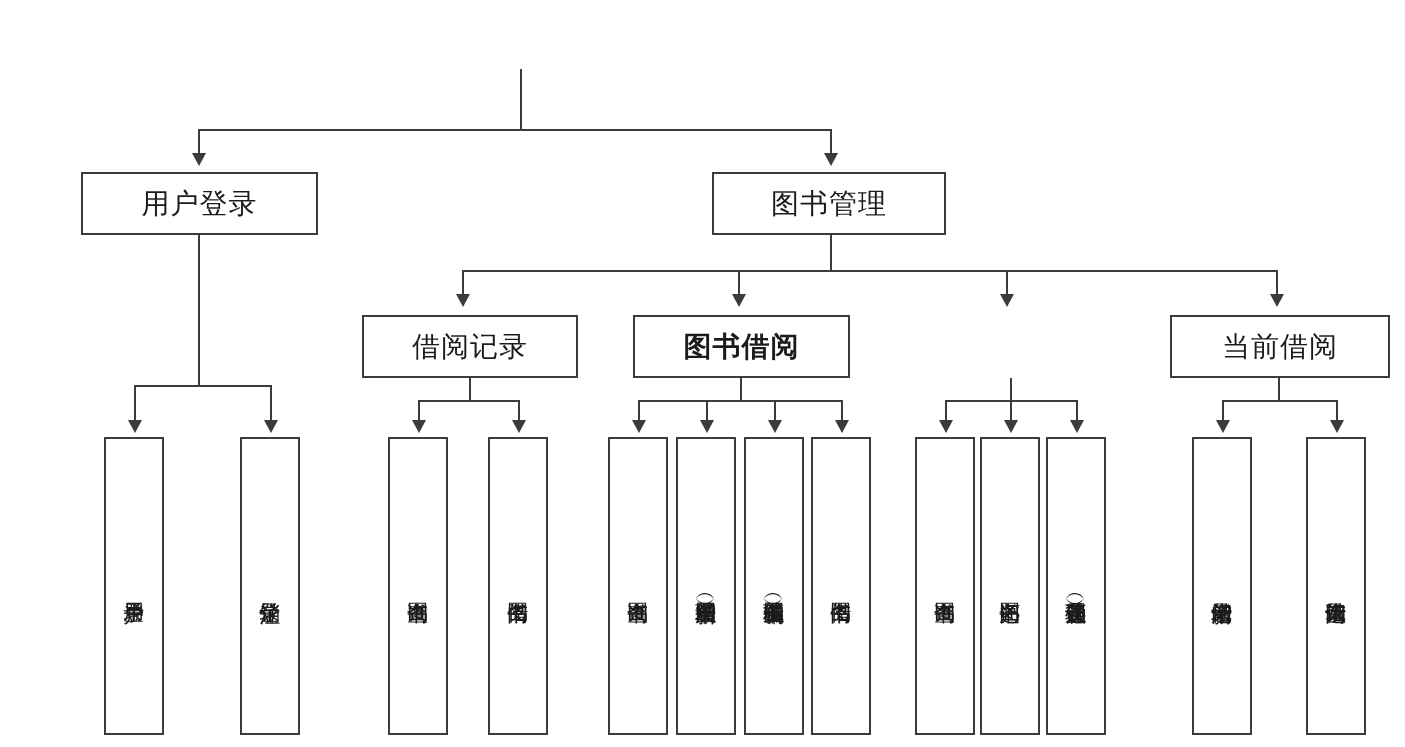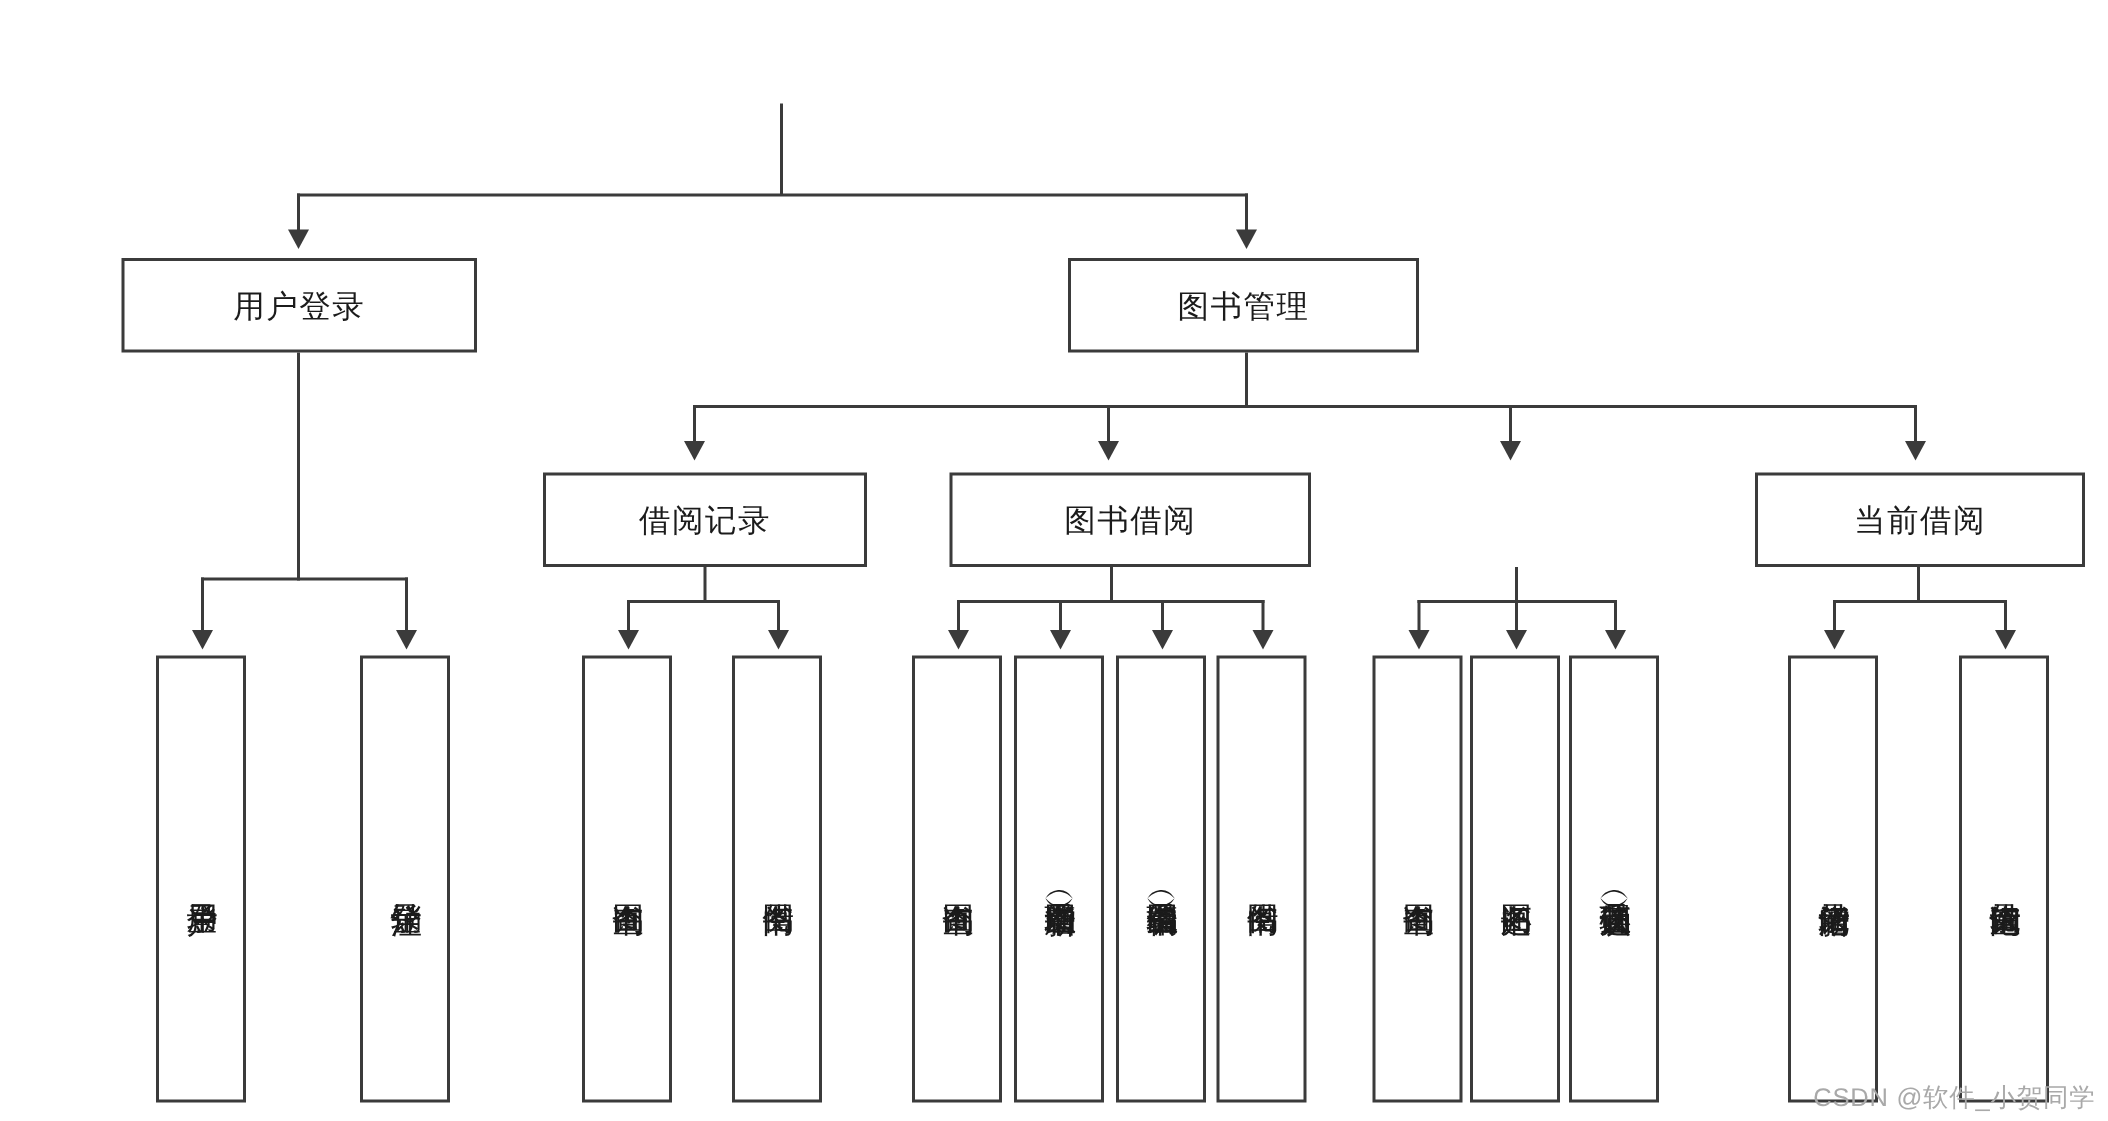--- a/index.html
+++ b/index.html
@@ -15,21 +15,21 @@
   .node{
     position:absolute;
     box-sizing:border-box;
     background:#ffffff;
     border:2px solid #3b3b3b;
     display:flex;
     align-items:center;
     justify-content:center;
     color:#1b1b1b;
   }
-  .node.h{ font-size:21px; letter-spacing:1px; }
+  .node.h{ font-size:28px; letter-spacing:1px; }
   .node.root{ font-size:22px; }
 
   
   .node.v{
     font-size:21px;
     line-height:1.18;
     letter-spacing:0px;
     align-items:center;
     justify-content:center;
     padding:4px 0;
@@ -100,21 +100,21 @@
   <div class="ln lv" style="left:1006px;top:270px;height:26px;"></div>
   <div class="ln lv" style="left:1276px;top:270px;height:26px;"></div>
   <div class="arrow" style="left:456px;top:294px;"></div>
   <div class="arrow" style="left:732px;top:294px;"></div>
   <div class="arrow" style="left:1000px;top:294px;"></div>
   <div class="arrow" style="left:1270px;top:294px;"></div>
 
   <div class="node h" style="left:362px;top:315px;width:216px;height:63px;">
     <span>借阅记录</span>
   </div>
-  <div class="node h" style="left:633px;top:315px;width:241px;height:63px;">
+  <div class="node h" style="left:633px;top:315px;width:217px;height:63px;font-weight:bold;">
     <span>图书借阅</span>
   </div>
   <div class="node h" style="left:1170px;top:315px;width:220px;height:63px;">
     <span>当前借阅</span>
   </div>
 
   <div class="ln lv" style="left:469px;top:378px;height:24px;"></div>
   <div class="ln lh" style="left:418px;top:400px;width:102px;"></div>
   <div class="ln lv" style="left:418px;top:400px;height:22px;"></div>
   <div class="ln lv" style="left:518px;top:400px;height:22px;"></div>
@@ -185,14 +185,13 @@
     <span class="vtext">确认归还（管理员）</span>
   </div>
 
   <div class="node v" style="left:1192px;top:437px;width:60px;height:298px;">
     <span class="vtext">新增借阅记录</span>
   </div>
   <div class="node v" style="left:1306px;top:437px;width:60px;height:298px;">
     <span class="vtext">查询借阅记录</span>
   </div>
 
-  <div id="watermark">CSDN @软件_小贺同学</div>
 </div>
 
 </body></html>

